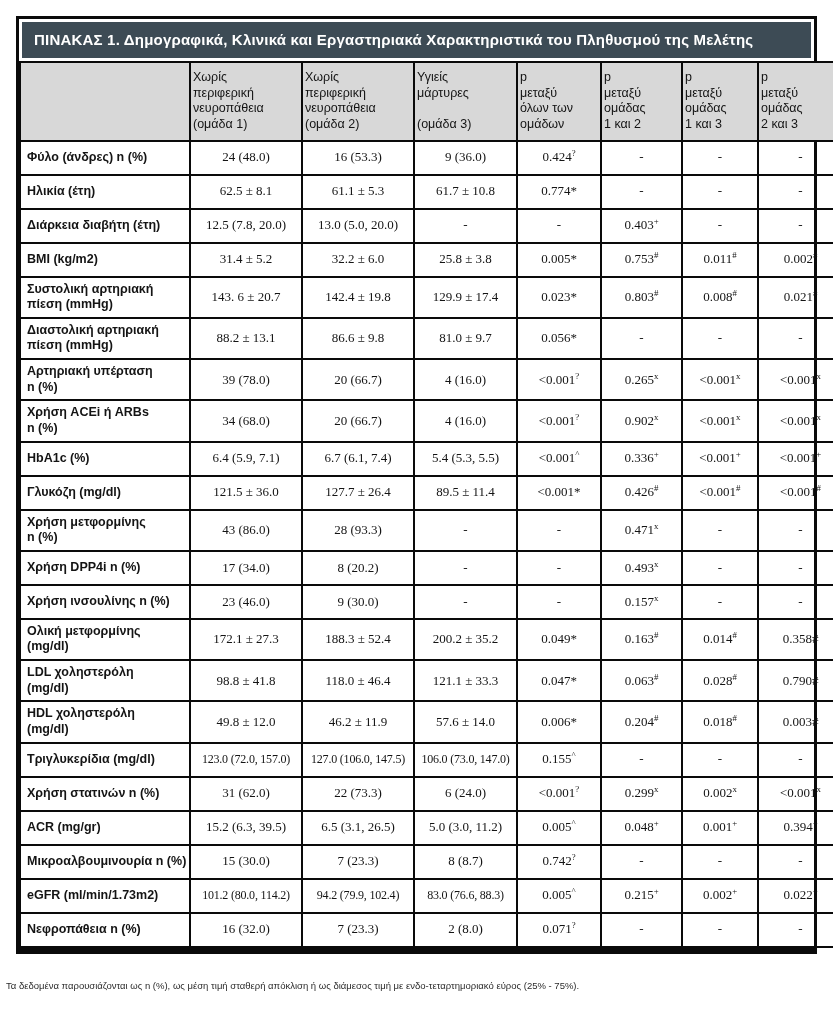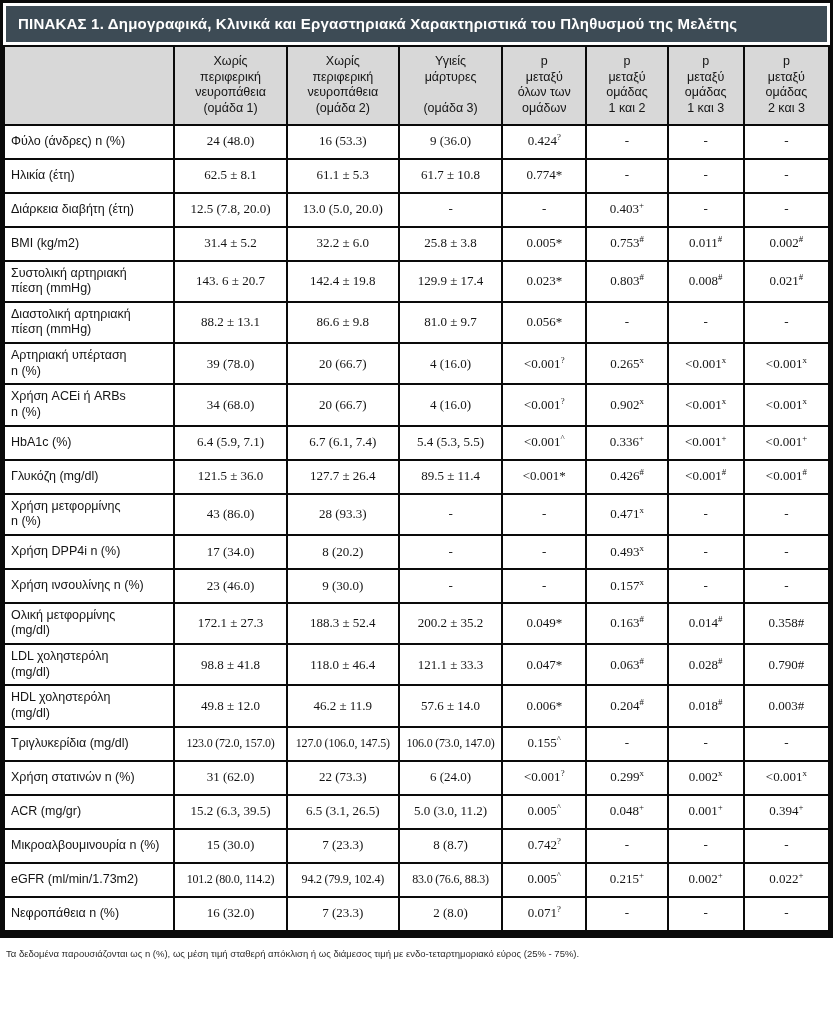--- a/index.html
+++ b/index.html
@@ -8,21 +8,21 @@
     --border:#0a0a0a;
     --text:#141414;
   }
   html,body{margin:0;padding:0;background:#fff;}
   body{width:833px;font-family:"Liberation Sans",sans-serif;color:var(--text);}
   .page{width:833px;box-sizing:border-box;padding:0;}
   .table-frame{
     box-sizing:border-box;
     border:3px solid var(--border);
     border-bottom-width:6px;
-    margin:0;
+    margin:16px;
   }
   .title-bar{
     margin:3px 3px 3px 3px;
     background:var(--title-bar);
     color:#fff;
     font-weight:bold;
     font-size:15px;
     padding:9px 12px 10px 12px;
     letter-spacing:.2px;
   }
@@ -34,27 +34,27 @@
   th,td{
     border:2px solid var(--border);
     vertical-align:middle;
     padding:3px 2px;
     line-height:1.25;
   }
   thead th{
     background:var(--header-bg);
     font-size:12.5px;
     font-weight:normal;
-    text-align:center;
+    text-align:left;
     white-space:pre-line;
     padding:7px 2px;
   }
   tbody th{
     text-align:left;
-    font-weight:normal;
+    font-weight:bold;
     font-size:12.5px;
     padding:4px 2px 4px 6px;
     white-space:pre-line;
     height:24px;
   }
   tbody td{
     font-family:"Liberation Serif","DejaVu Serif",serif;
     font-size:13px;
     text-align:center;
     height:24px;

